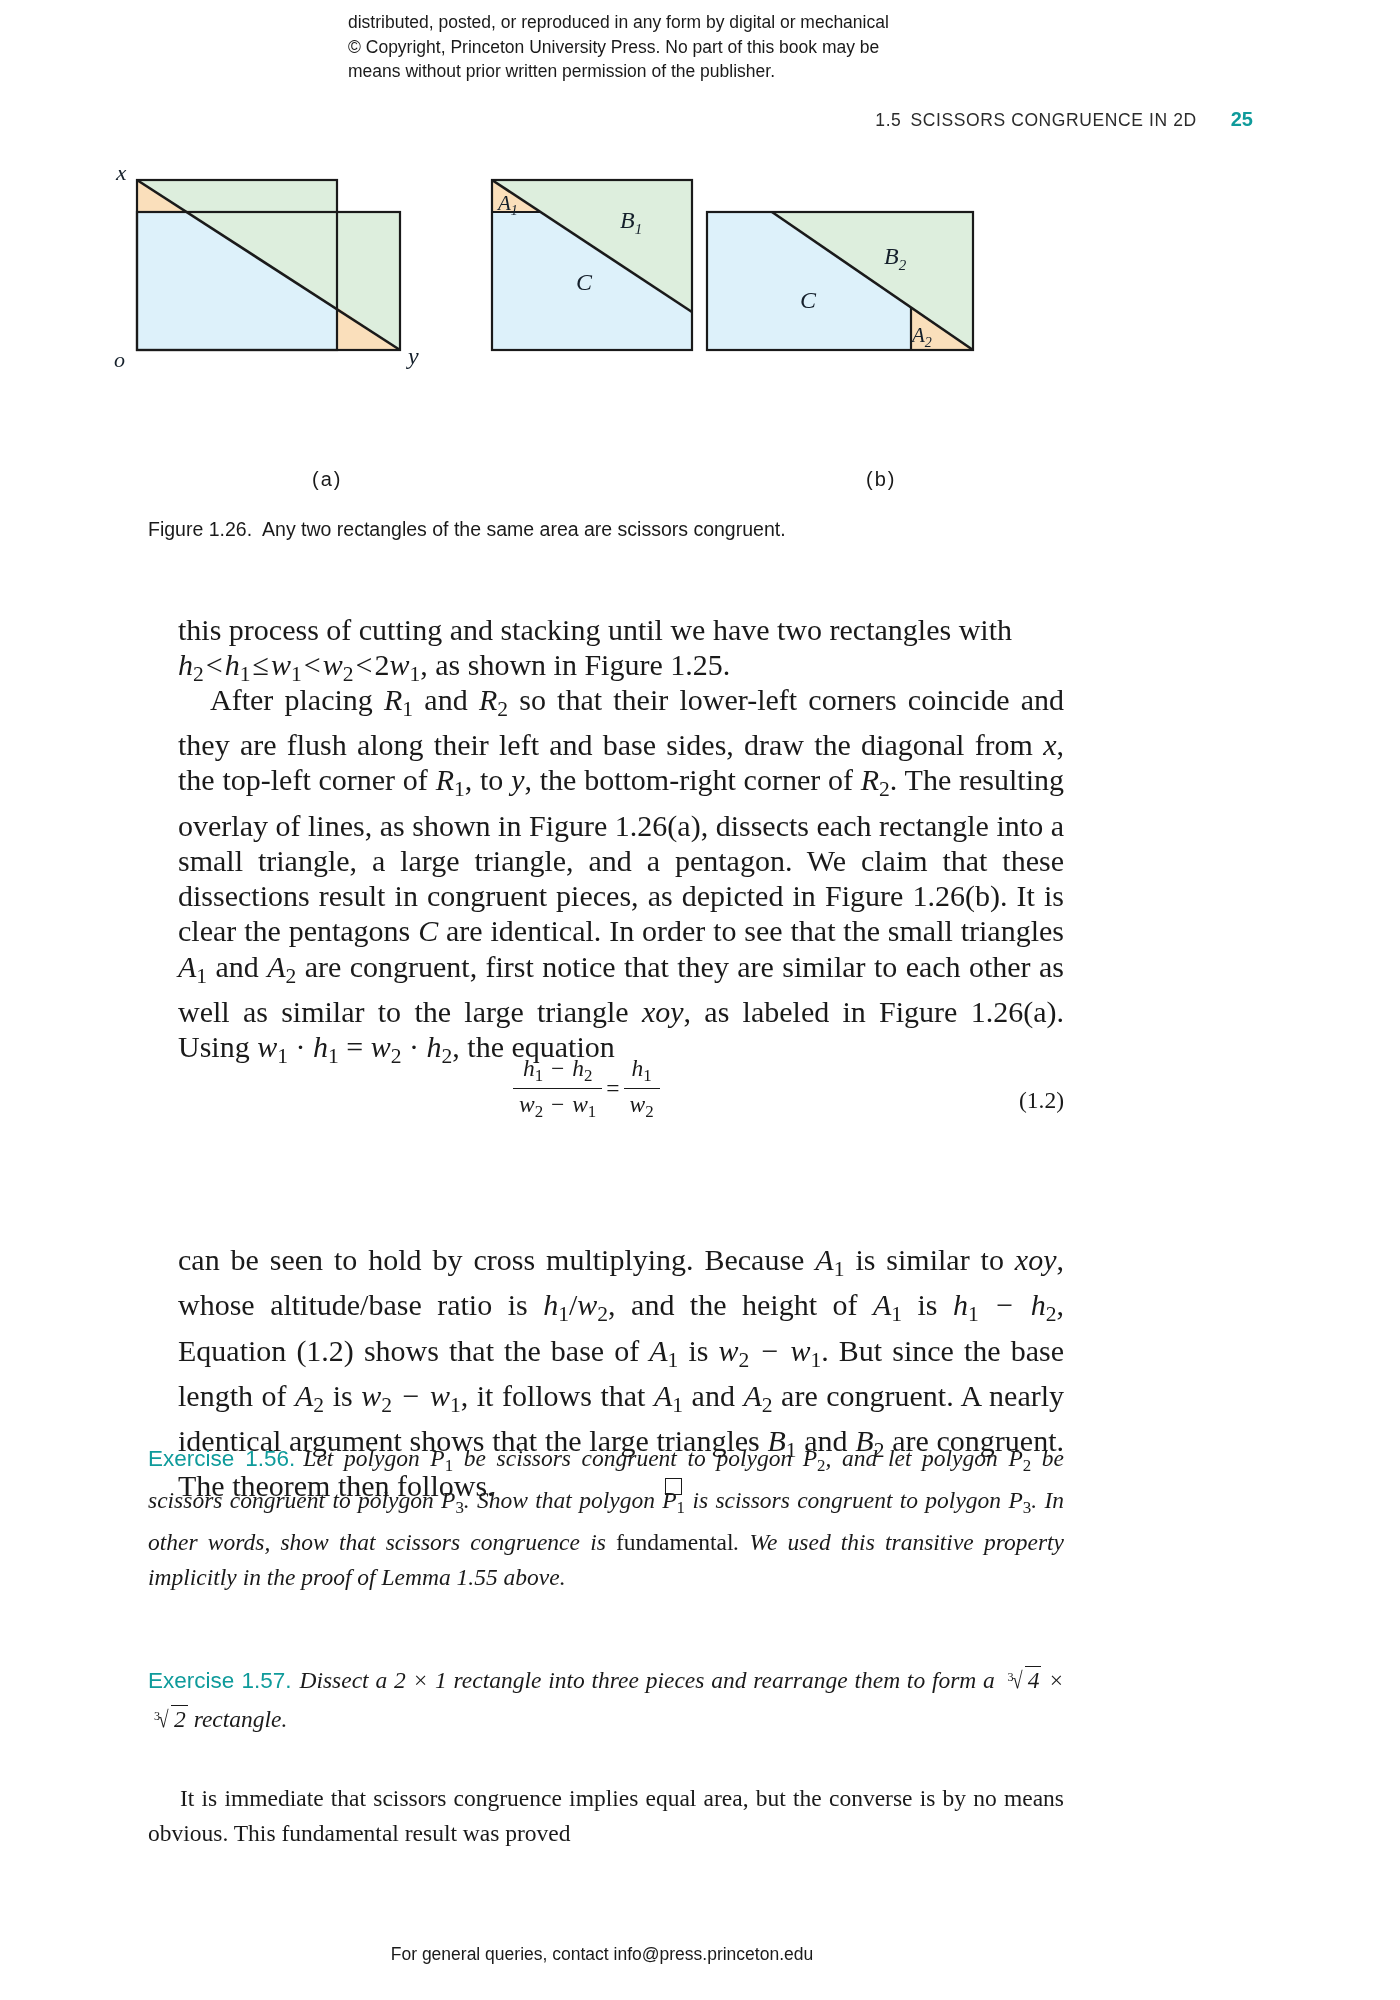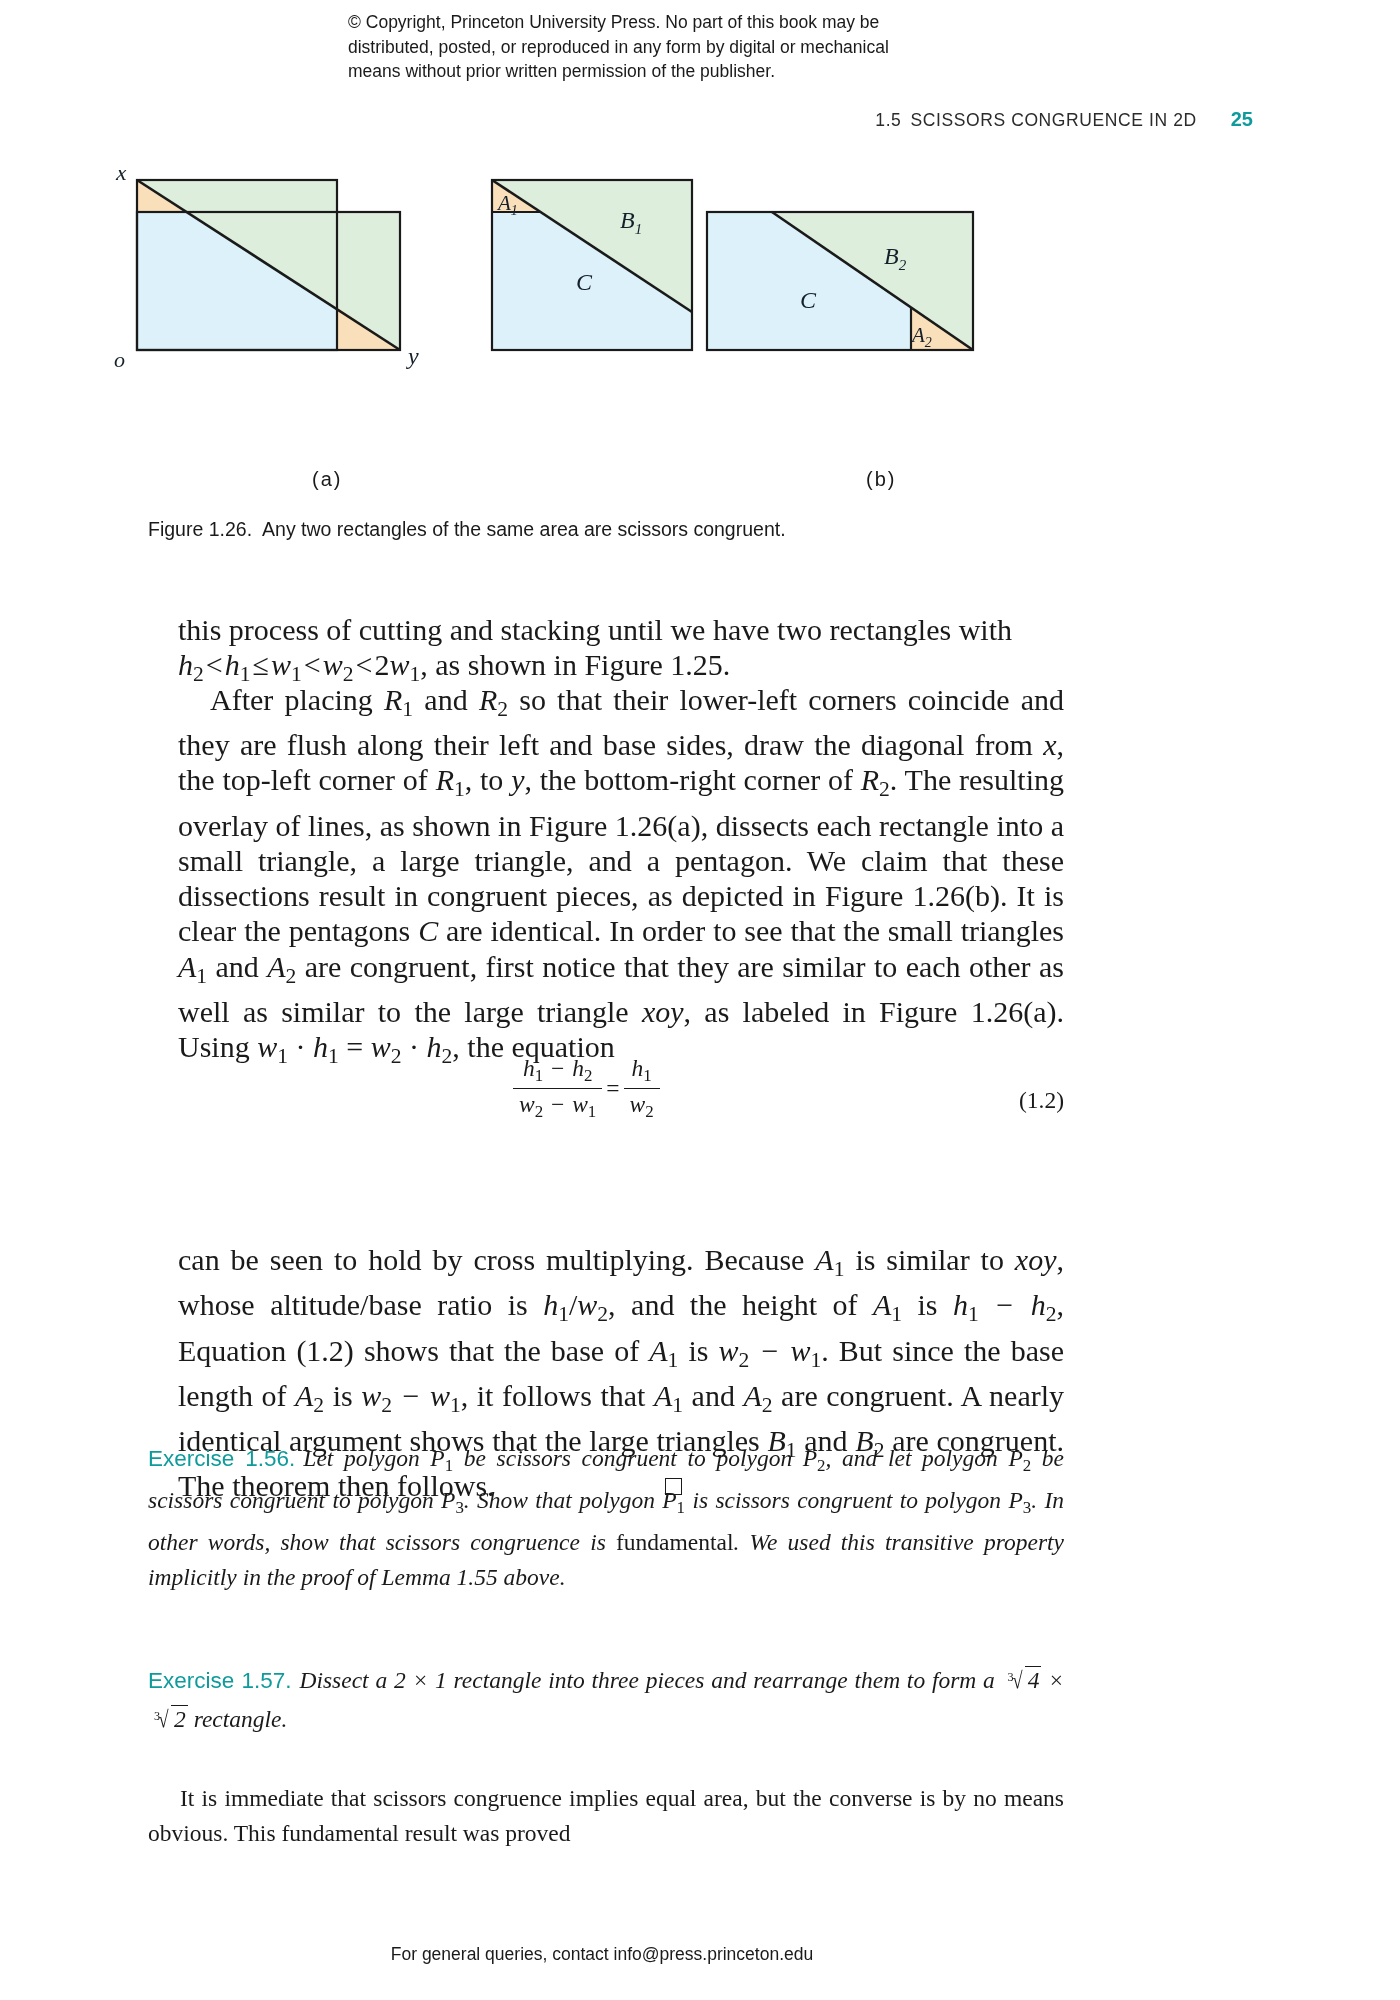--- a/index.html
+++ b/index.html
@@ -228,22 +228,22 @@
   .svg-math {
     font-family: "Liberation Serif", serif;
     font-style: italic;
     fill: #15202b;
   }
 </style>
 </head>
 <body>
 
 <div id="copyright-notice">
+  <div>distributed, posted, or reproduced in any form by digital or mechanical</div>
   <div>© Copyright, Princeton University Press. No part of this book may be</div>
-  <div>distributed, posted, or reproduced in any form by digital or mechanical</div>
   <div>means without prior written permission of the publisher.</div>
 </div>
 
 <div id="running-head">
   <span class="sec-num">1.5</span><span>SCISSORS CONGRUENCE IN 2D</span><span class="page-no">25</span>
 </div>
 
 <div id="figure-block">
 
   <svg id="figure-svg" width="1400" height="300" viewBox="0 0 1400 300">

